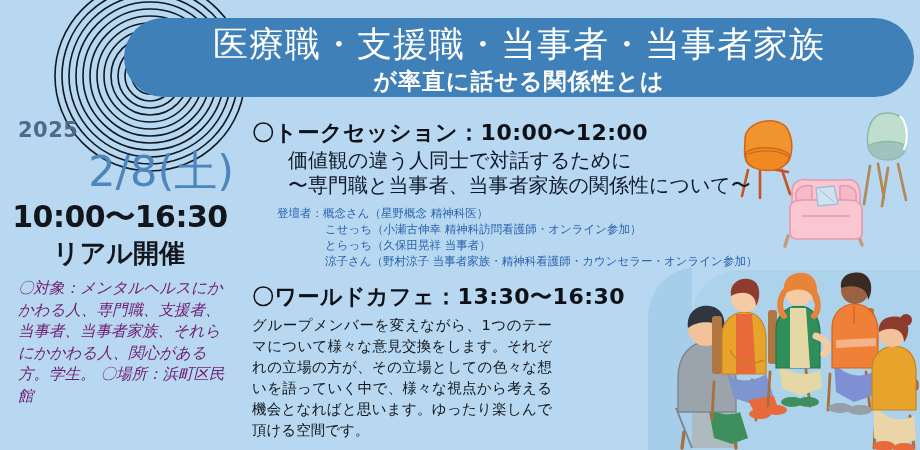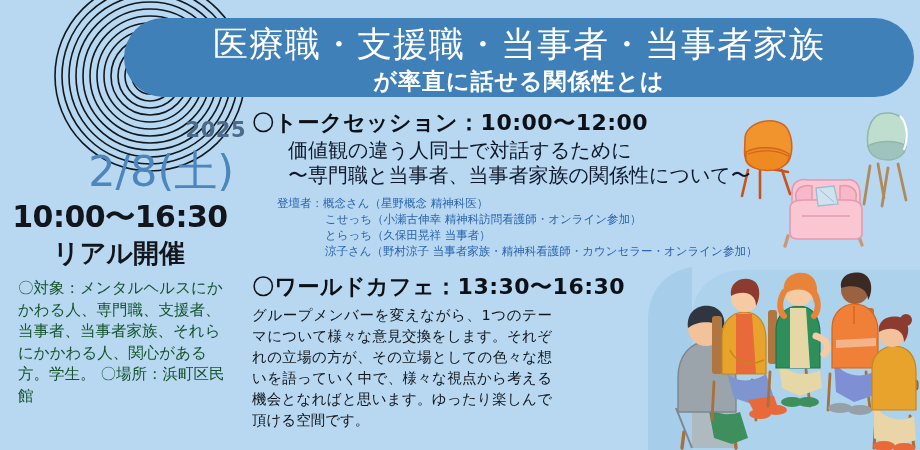--- a/index.html
+++ b/index.html
@@ -76,21 +76,20 @@
     width: 246px;
     z-index: 4;
   }
   .year {
     font-size: 21px;
     font-weight: bold;
     color: #4a6b8a;
     margin-left: 18px;
     line-height: 24px;
     letter-spacing: 0.5px;
-    text-align: right;
   }
   .bigdate {
     font-size: 43px;
     color: #4d86bd;
     text-align: right;
     line-height: 54px;
     margin-top: 2px;
     letter-spacing: 0px;
     padding-right: 12px;
   }
@@ -110,29 +109,30 @@
     line-height: 34px;
     font-weight: bold;
     letter-spacing: 0px;
     padding-right: 8px;
   }
   .left-body {
     margin: 8px 0 0 18px;
     width: 208px;
     font-size: 15.5px;
     line-height: 21.5px;
-    color: #14532d;
-    letter-spacing: 0px;
+    color: #701a75;
+    letter-spacing: 0px;
+    font-style: italic;
   }
 
   
   .main-col {
     position: absolute;
     left: 252px;
-    top: 108px;
+    top: 118px;
     width: 600px;
     z-index: 4;
   }
   .sec-head {
     font-size: 22px;
     font-weight: bold;
     color: #0d1117;
     line-height: 30px;
     letter-spacing: 0.5px;
     white-space: nowrap;

